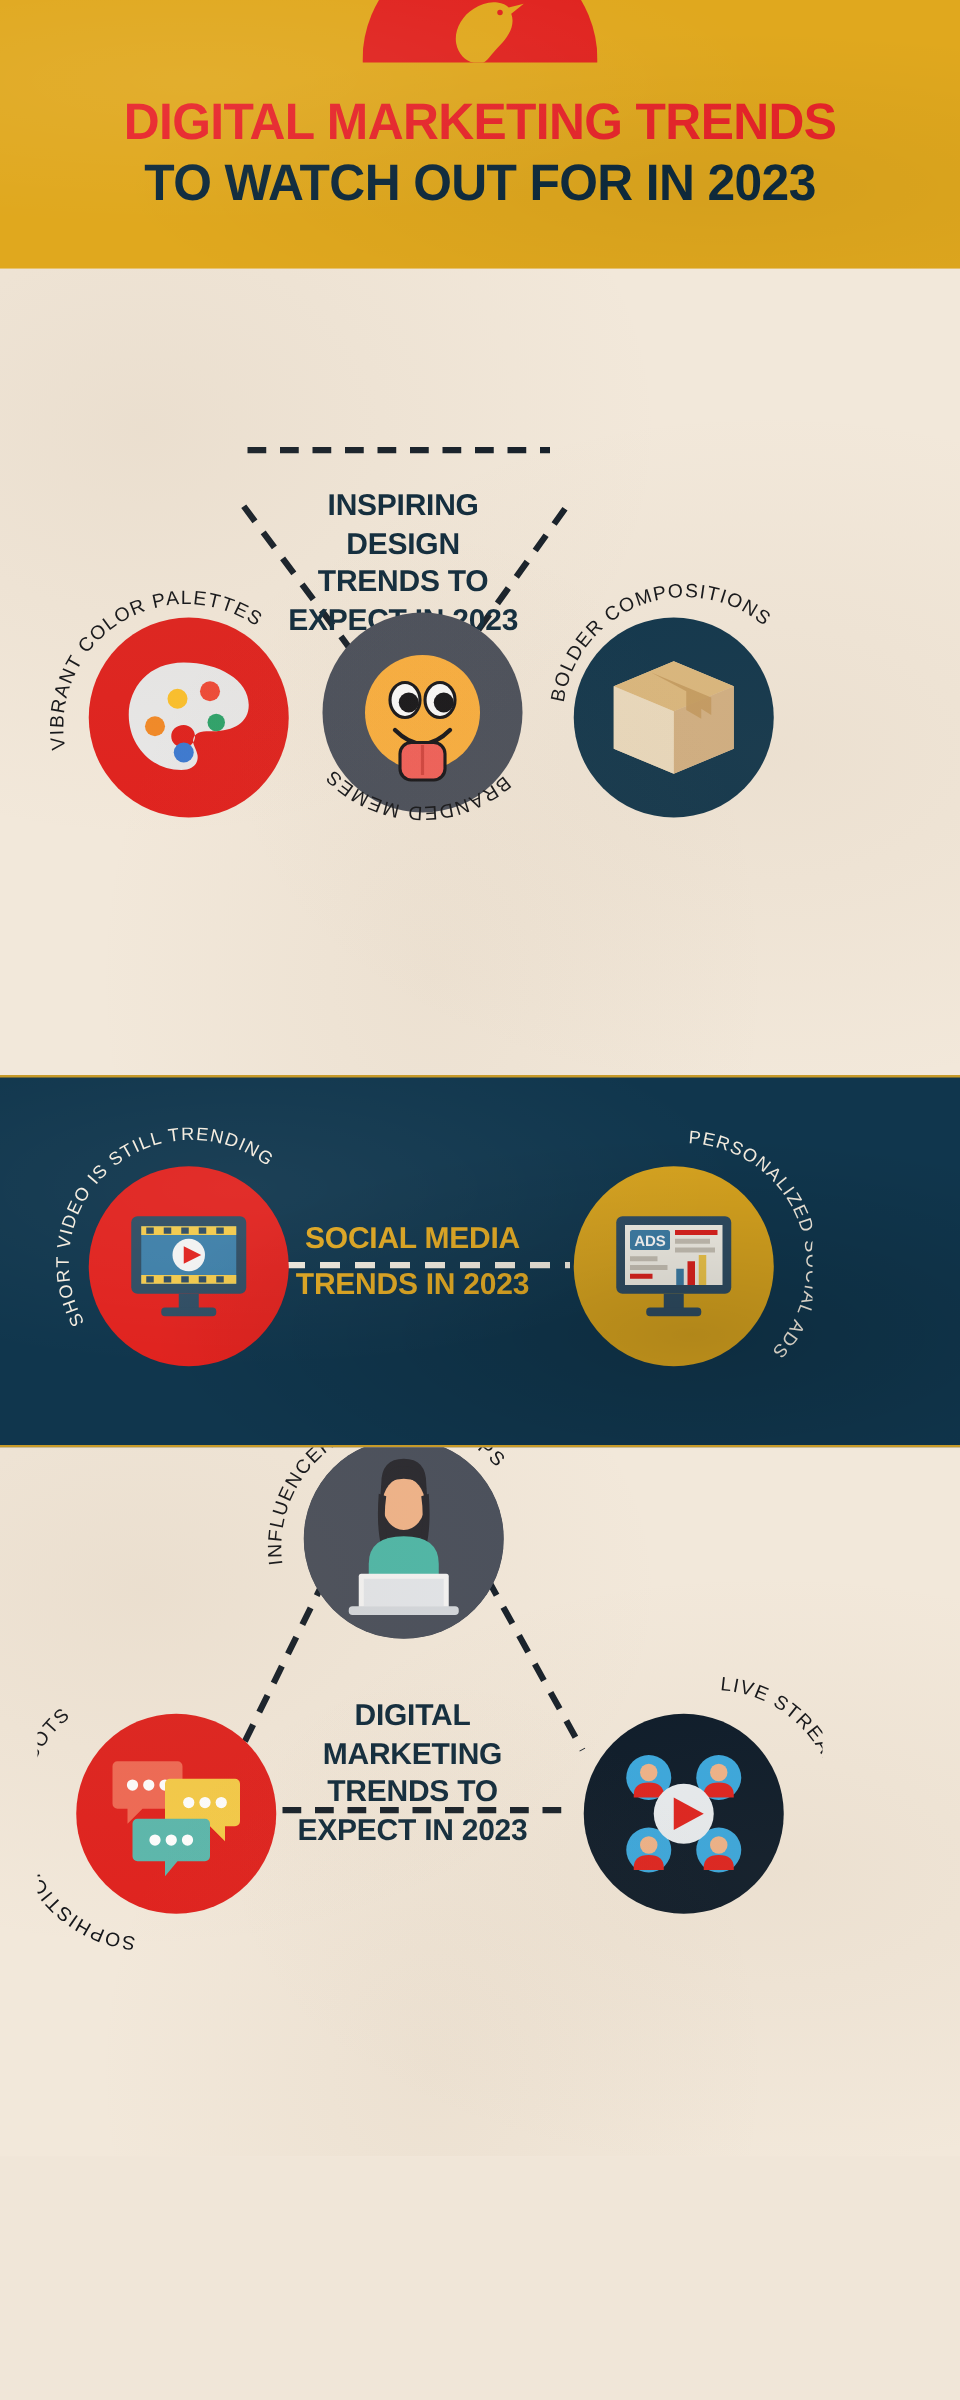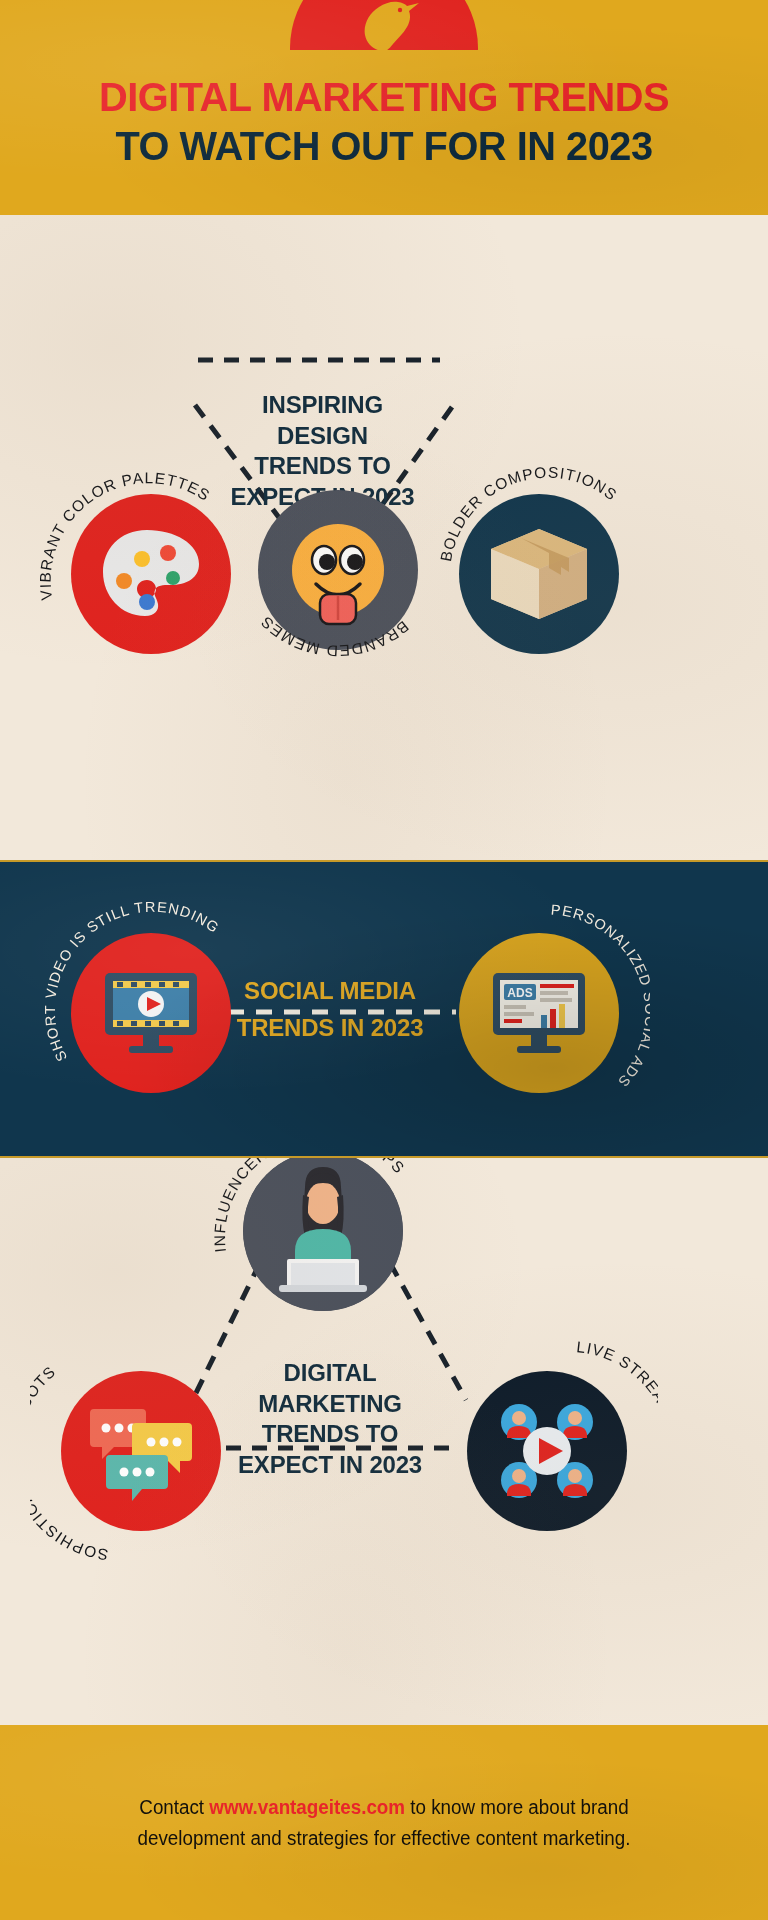--- a/index.html
+++ b/index.html
@@ -411,19 +411,14 @@
           <circle cx="82" cy="82" r="18" fill="#3aa9e0"></circle>
           <circle cx="82" cy="78" r="7" fill="#f0b48a"></circle>
           <path d="M70 96 Q70 86 82 86 Q94 86 94 96 L94 98 L70 98 Z" fill="#e0231f"></path>
           <circle cx="54" cy="53" r="24" fill="#e9eef2"></circle>
           <polygon points="46,40 70,53 46,66" fill="#e0231f"></polygon>
         </svg>
       </div>
     </div>
   </div>
 
-  <div class="footer">
-    <div class="footer-text">
-      <span>Contact </span><span class="footer-url">www.vantageites.com</span><span> to know more about brand development and strategies for effective content marketing.</span>
-    </div>
-  </div>
 
 </div>
 
 </body></html>

